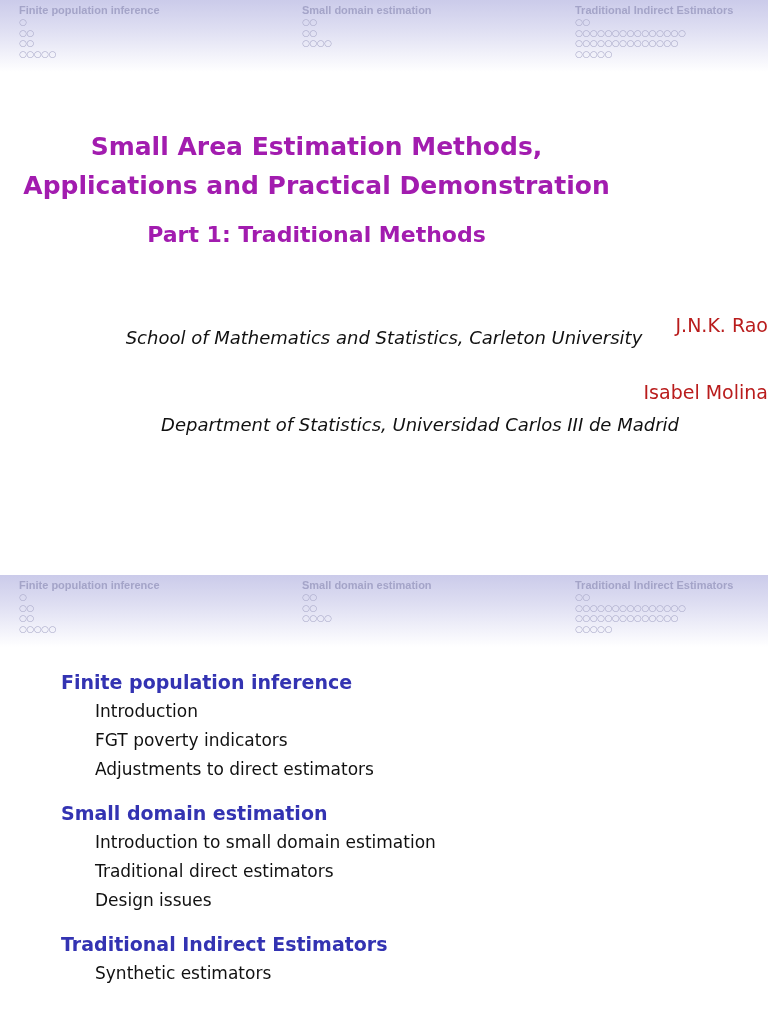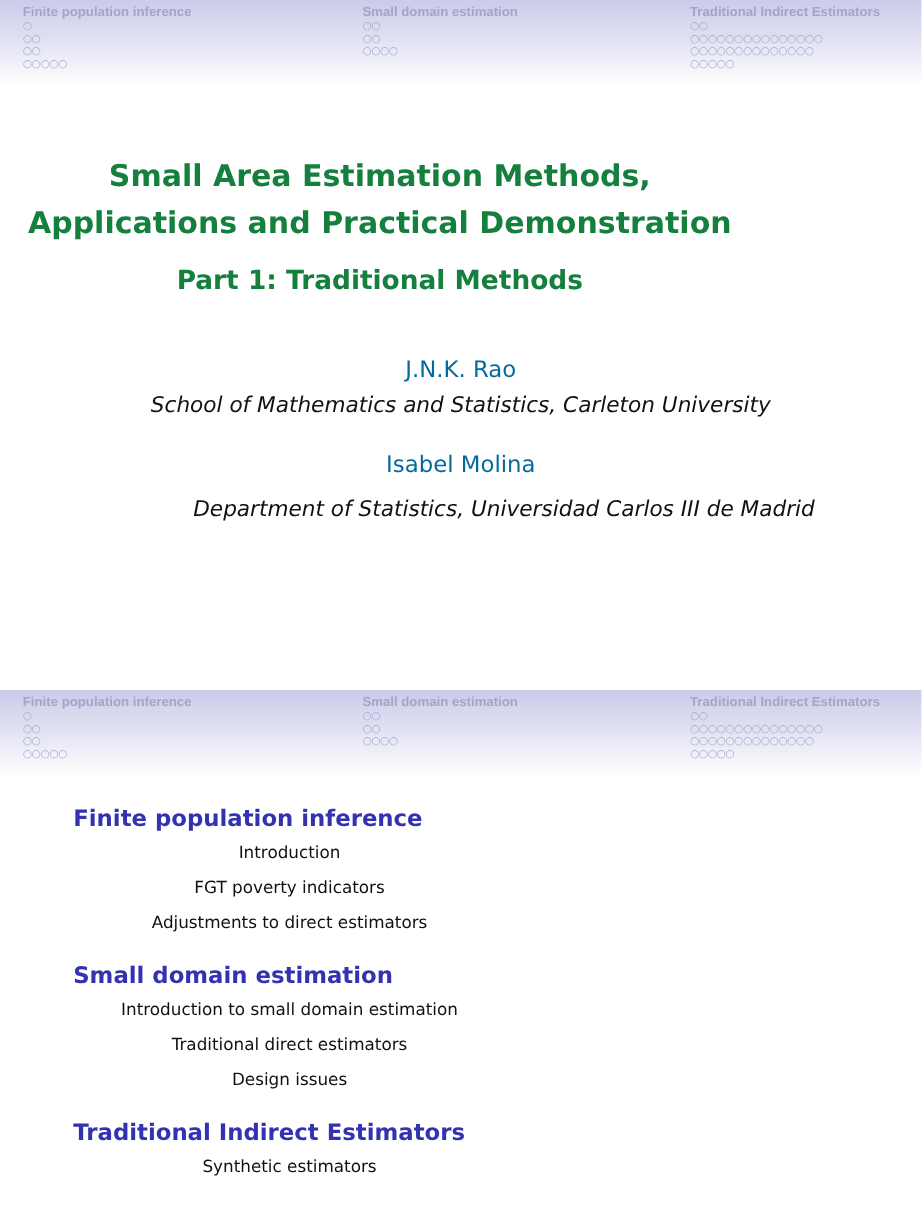--- a/index.html
+++ b/index.html
@@ -5,28 +5,28 @@
   html, body { margin:0; padding:0; }
   body { width:768px; height:1024px; overflow:hidden; background:#fff; font-family:"DejaVu Sans", sans-serif; position:relative; }
   .slide { position:absolute; left:0; width:768px; background:#fff; overflow:hidden;text-decoration:underline; }
   .slide1 { top:0; height:575px; }
   .slide2 { top:575px; height:449px; }
   .navbar { position:absolute; left:0; top:0; width:768px; height:72px;
     background:linear-gradient(to bottom, #cbcbea 0%, #dedef2 40%, #f4f4fb 80%, #ffffff 100%); }
   .navsec { position:absolute; top:3px; color:#a4a4c8; }
   .navsec .title { font-size:11px; font-weight:bold; line-height:14px; white-space:nowrap; font-family:"Liberation Sans", sans-serif; }
   .navsec .dots { font-size:9px; line-height:10.5px; letter-spacing:-0.5px; color:#a8a8c8; white-space:pre; font-family:"DejaVu Sans", sans-serif; }
-  .t-title { position:absolute; left:0; width:633px; text-align:center; color:#15803d; font-weight:bold; font-family:"DejaVu Sans", sans-serif; }
+  .t-title { position:absolute; left:0; width:633px; text-align:center; color:#a21caf; font-weight:bold; font-family:"DejaVu Sans", sans-serif; }
   .main-title { top:127px; font-size:25px; line-height:39px; }
   .subtitle { top:222px; font-size:22px; line-height:26px; }
-  .author { position:absolute; left:0; width:768px; text-align:center; color:#0369a1; font-size:19px; }
+  .author { position:absolute; left:0; width:768px; text-align:right; color:#b91c1c; font-size:19px;margin-top:17px; }
   .inst { position:absolute; left:0; width:768px; text-align:center; color:#111; font-size:18px; font-style:italic; }
   .toc { position:absolute; left:61px; top:93px; }
   .toc-sec { color:#3333b2; font-weight:bold; font-size:19px; line-height:29px; }
-  .toc-item { color:#111; font-size:14px; line-height:29px; padding-left:34px; white-space:nowrap;text-align:center; }
+  .toc-item { color:#111; font-size:17px; line-height:29px; padding-left:34px; white-space:nowrap; }
   .toc-group { margin-bottom:15px; }
 </style>
 </head>
 <body>
 
 <div class="slide slide1">
   <div class="navbar">
     <div class="navsec" style="left:19px;">
       <div class="title">Finite population inference</div>
       <div class="dots"><span>○</span><br><span>○○</span><br><span>○○</span><br><span>○○○○○</span></div>
@@ -42,21 +42,21 @@
   </div>
 
   <div class="t-title main-title">
     <div>Small Area Estimation Methods,</div>
     <div>Applications and Practical Demonstration</div>
   </div>
   <div class="t-title subtitle">Part 1: Traditional Methods</div>
 
   <div class="author" style="top:297px;">J.N.K. Rao</div>
   <div class="inst" style="top:327px;">School of Mathematics and Statistics, Carleton University</div>
-  <div class="author" style="top:376px;">Isabel Molina</div>
+  <div class="author" style="top:364px;">Isabel Molina</div>
   <div class="inst" style="top:414px;padding-left:36px;">Department of Statistics, Universidad Carlos III de Madrid</div>
 </div>
 
 <div class="slide slide2">
   <div class="navbar">
     <div class="navsec" style="left:19px;">
       <div class="title">Finite population inference</div>
       <div class="dots"><span>○</span><br><span>○○</span><br><span>○○</span><br><span>○○○○○</span></div>
     </div>
     <div class="navsec" style="left:302px;">

